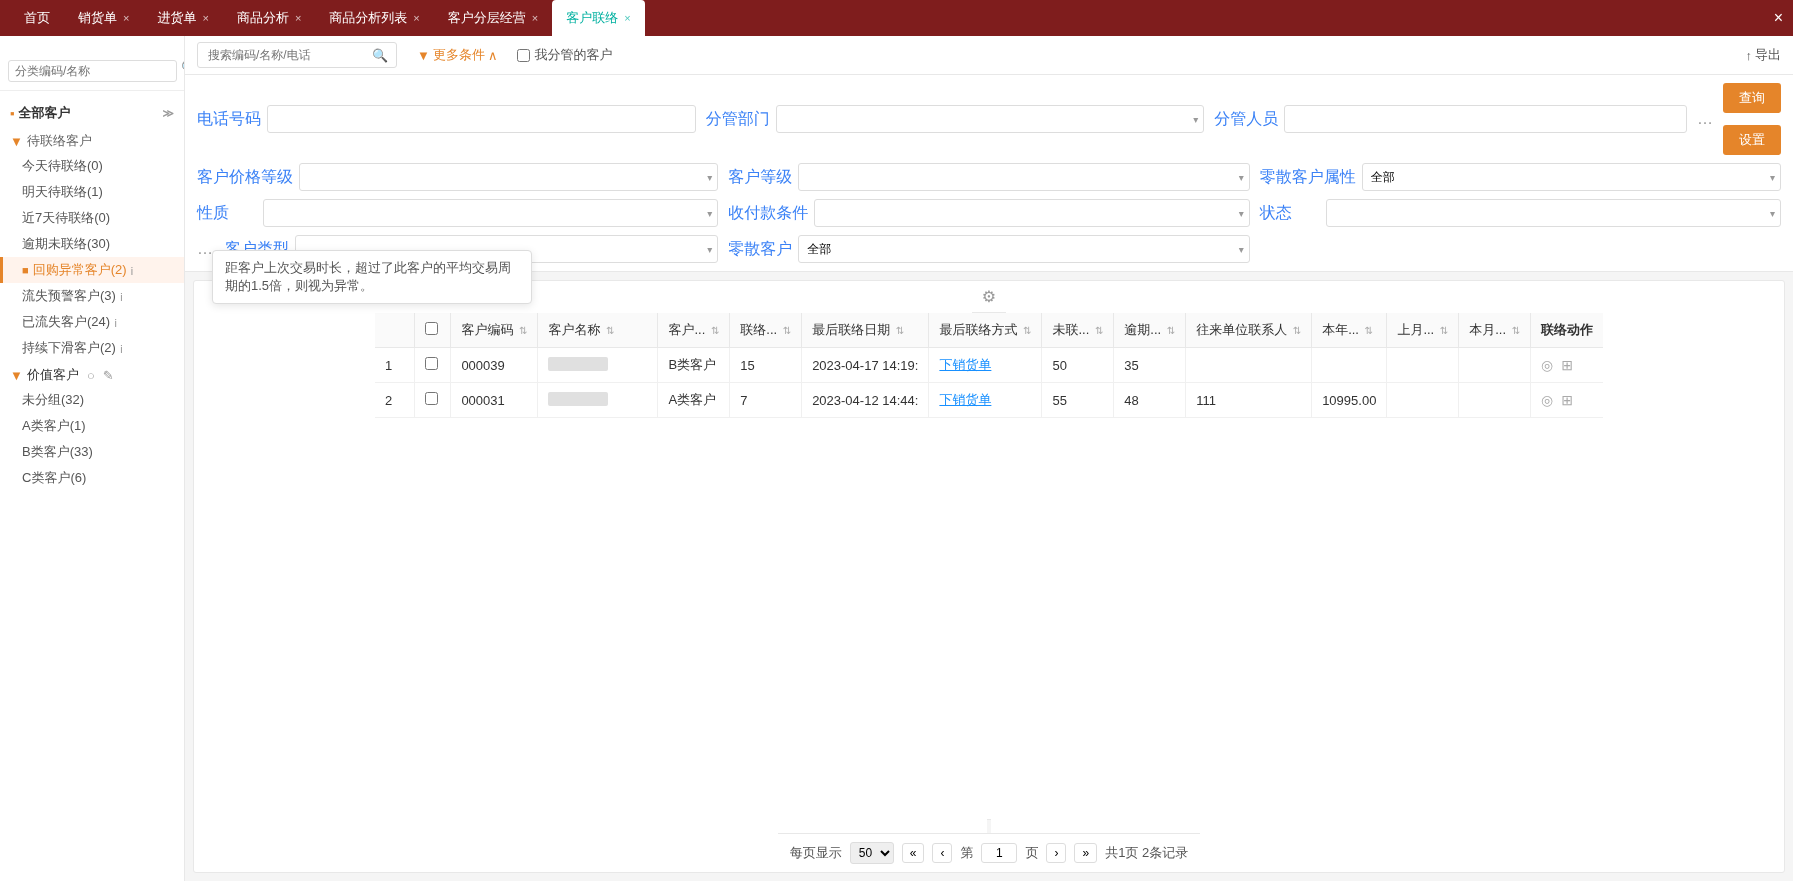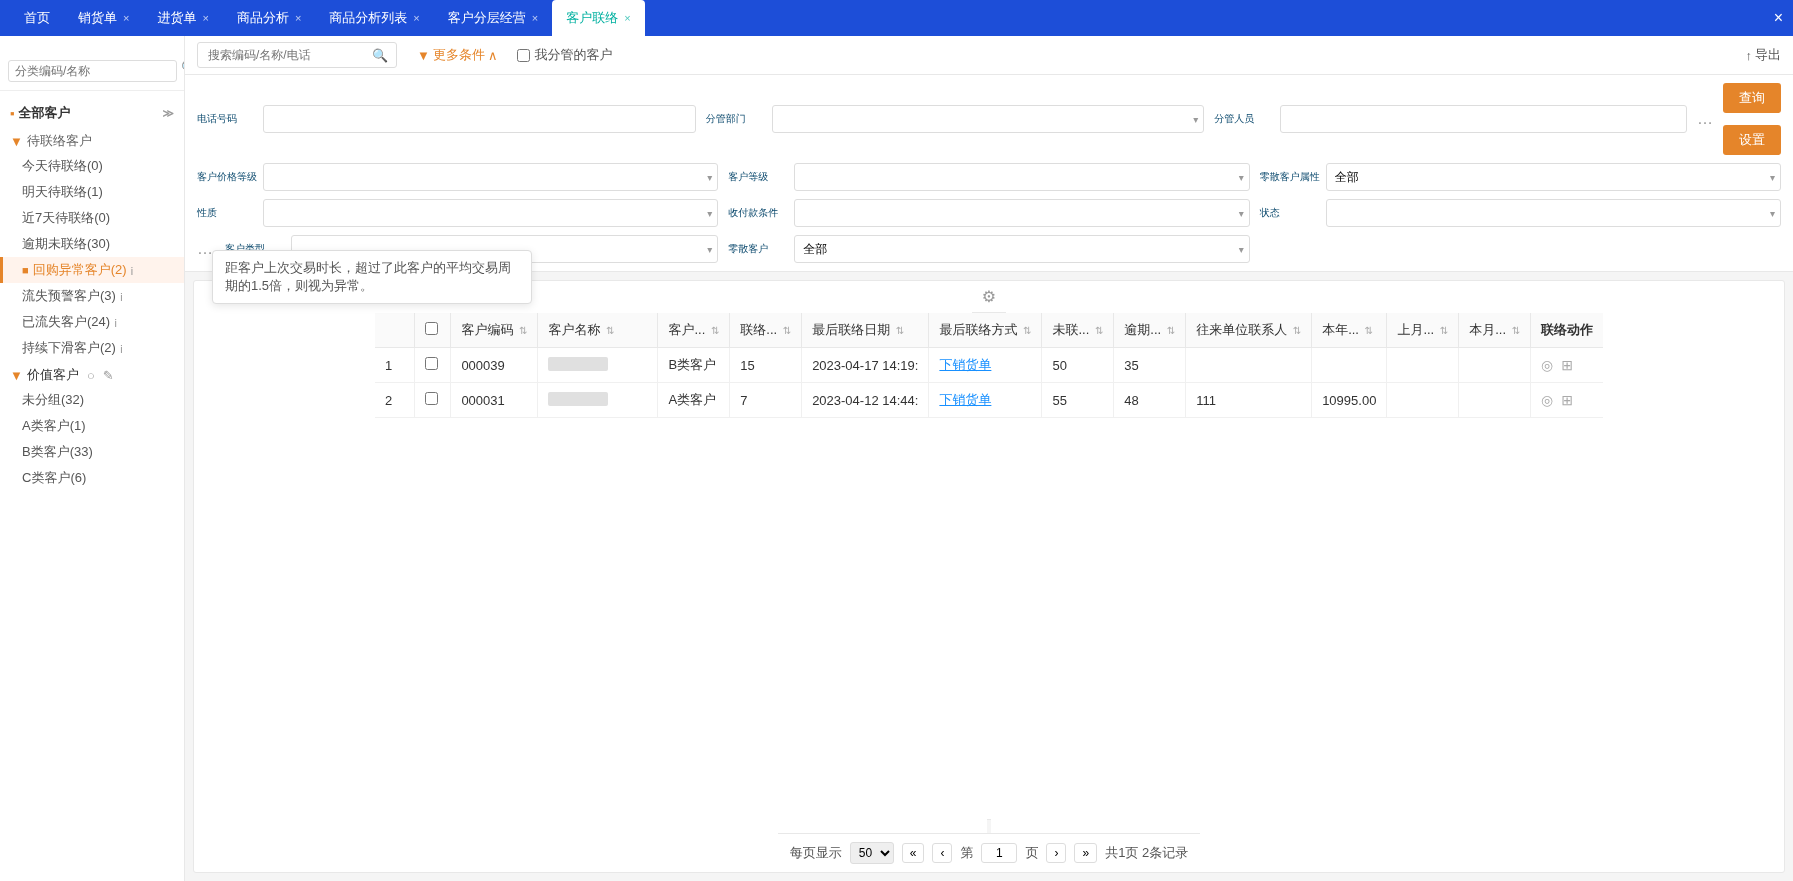--- a/index.html
+++ b/index.html
@@ -1,20 +1,20 @@
 <!DOCTYPE html>
 <html><head>
   <meta charset="utf-8">
   <style>
     * { box-sizing: border-box; margin: 0; padding: 0; font-family: 'Microsoft YaHei', Arial, sans-serif; font-size: 13px; }
     body { background: #f5f5f5; overflow: hidden; width: 1793px; height: 881px; }
     
     
     .top-nav {
-      background: #1d4ed8;
+      background: #7f1d1d;
       height: 36px;
       display: flex;
       align-items: center;
       padding: 0 10px;
       position: relative;
     }
     .top-nav .nav-tab {
       color: #fff;
       padding: 0 14px;
       height: 36px;
@@ -235,22 +235,22 @@
       margin-bottom: 8px;
     }
     .filter-row:last-child { margin-bottom: 0; }
     .filter-field {
       display: flex;
       align-items: center;
       gap: 6px;
       flex: 1;
     }
     .filter-label {
-      color: #0c4a6e;
-      font-size: 10px;
+      color: #3b82f6;
+      font-size: 16px;
       white-space: nowrap;
       min-width: 60px;
     }
     .filter-input {
       border: 1px solid #ddd;
       border-radius: 3px;
       padding: 4px 8px;
       font-size: 12px;
       outline: none;
       flex: 1;

